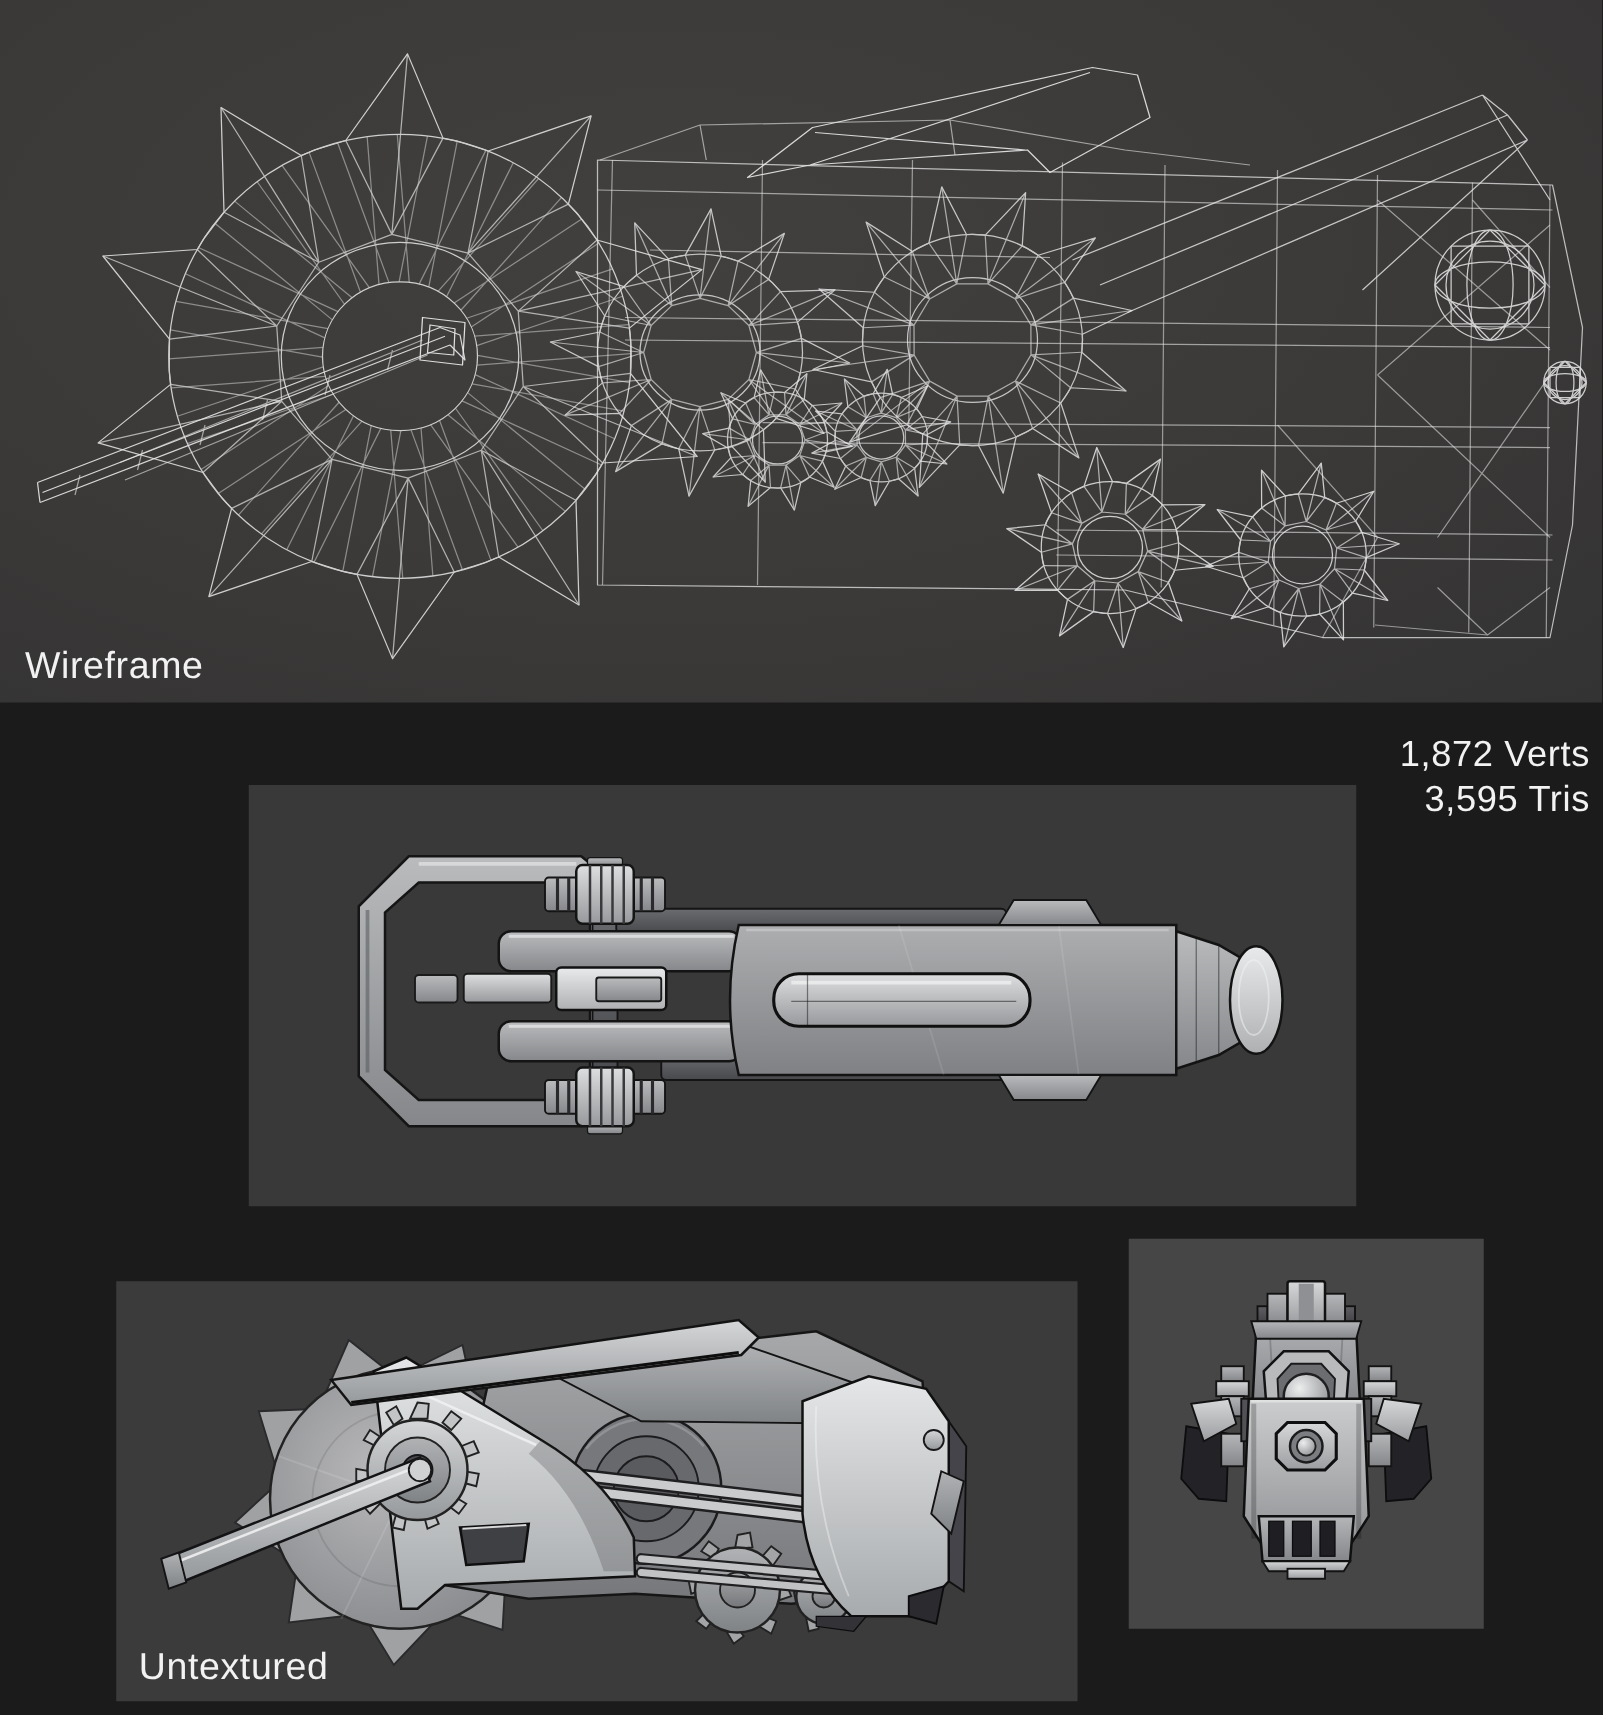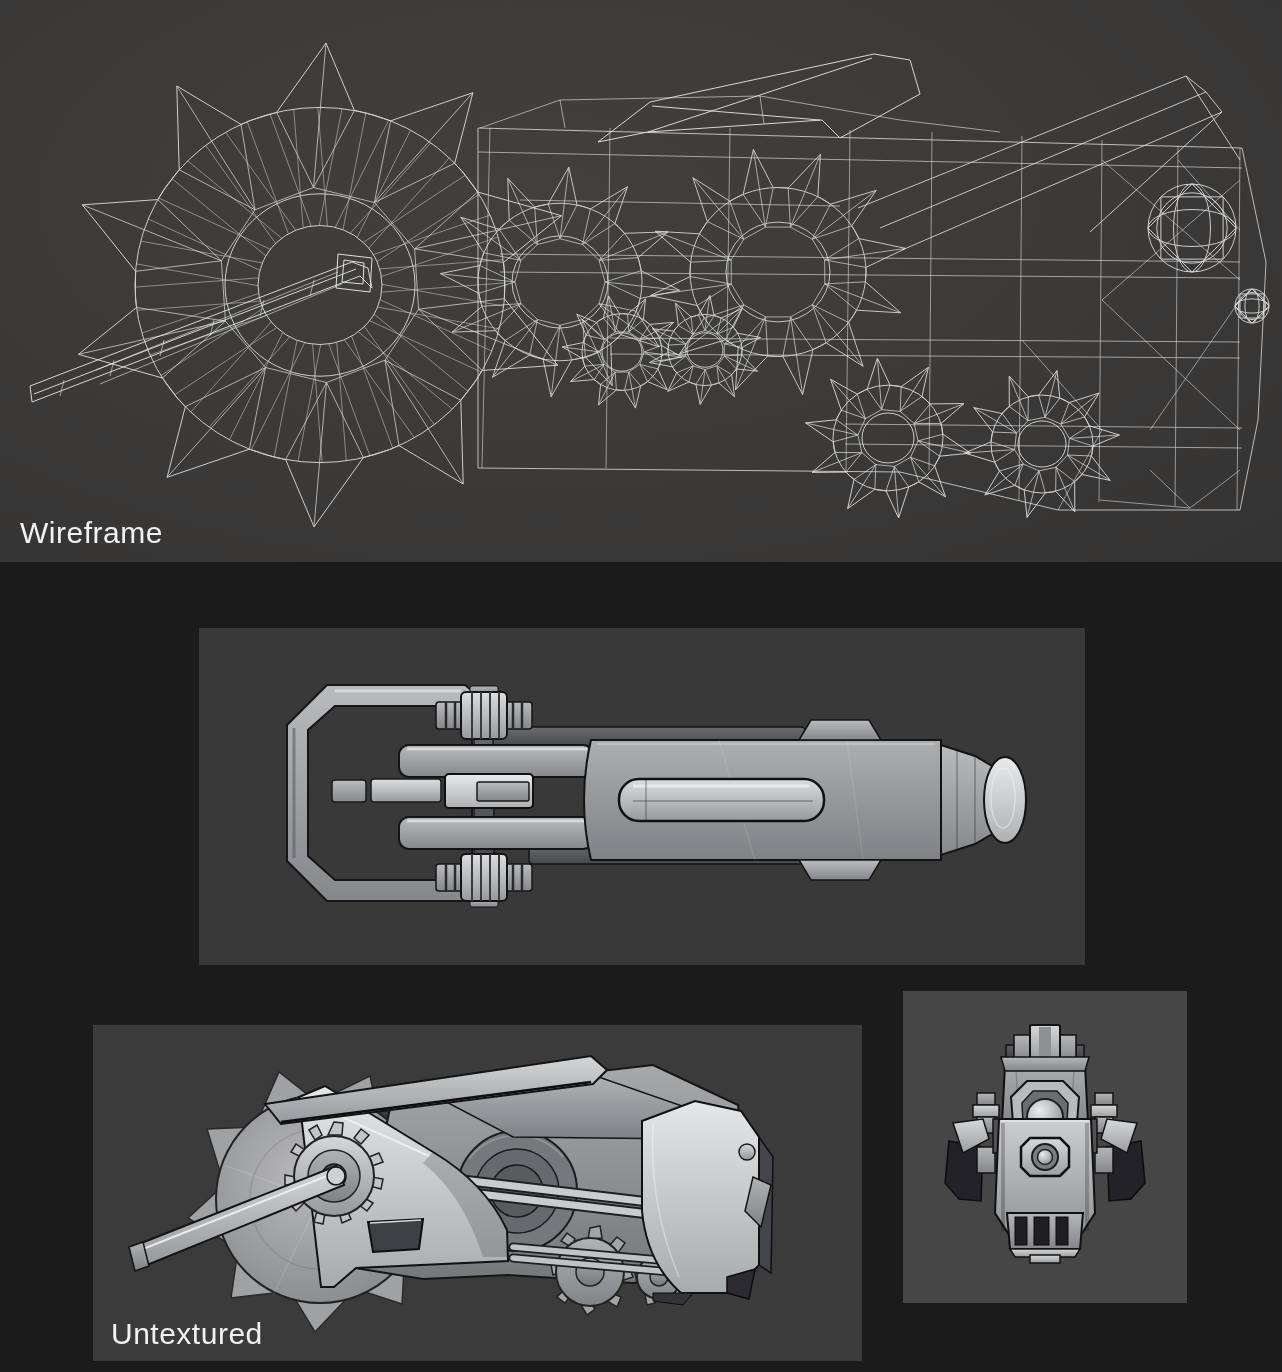--- a/index.html
+++ b/index.html
@@ -90,20 +90,24 @@
           <circle cx="1252" cy="306" r="17"></circle>
           <ellipse cx="1252" cy="306" rx="17" ry="7.14"></ellipse>
           <ellipse cx="1252" cy="306" rx="7.14" ry="17"></ellipse>
           <ellipse cx="1252" cy="306" rx="13.600000000000001" ry="13.600000000000001"></ellipse>
           <path d="M1269,306 L1252,323 M1264.0208152801713,318.0208152801713 L1239.9791847198287,318.0208152801713 M1252,323 L1235,306 M1239.9791847198287,318.0208152801713 L1239.9791847198287,293.9791847198287 M1235,306 L1252,289 M1239.9791847198287,293.9791847198287 L1264.0208152801713,293.9791847198287 M1252,289 L1269,306 M1264.0208152801713,293.9791847198287 L1264.0208152801713,318.0208152801713 "></path>
         </g>
       </svg>
     <div class="label">Wireframe</div>
   </section>
 
+  <div class="stats">
+    <div>1,872 Verts</div>
+    <div>3,595 Tris</div>
+  </div>
 
   <section class="panel panel-top">
     <svg viewBox="0 0 886 337">
       <defs>
         <linearGradient id="tgLight" x1="0" y1="0" x2="0" y2="1">
             <stop offset="0" stop-color="#dcdedf"></stop>
             <stop offset="1" stop-color="#97999c"></stop>
           </linearGradient>
         <linearGradient id="tgMid" x1="0" y1="0" x2="0" y2="1">
             <stop offset="0" stop-color="#b9bbbd"></stop>

